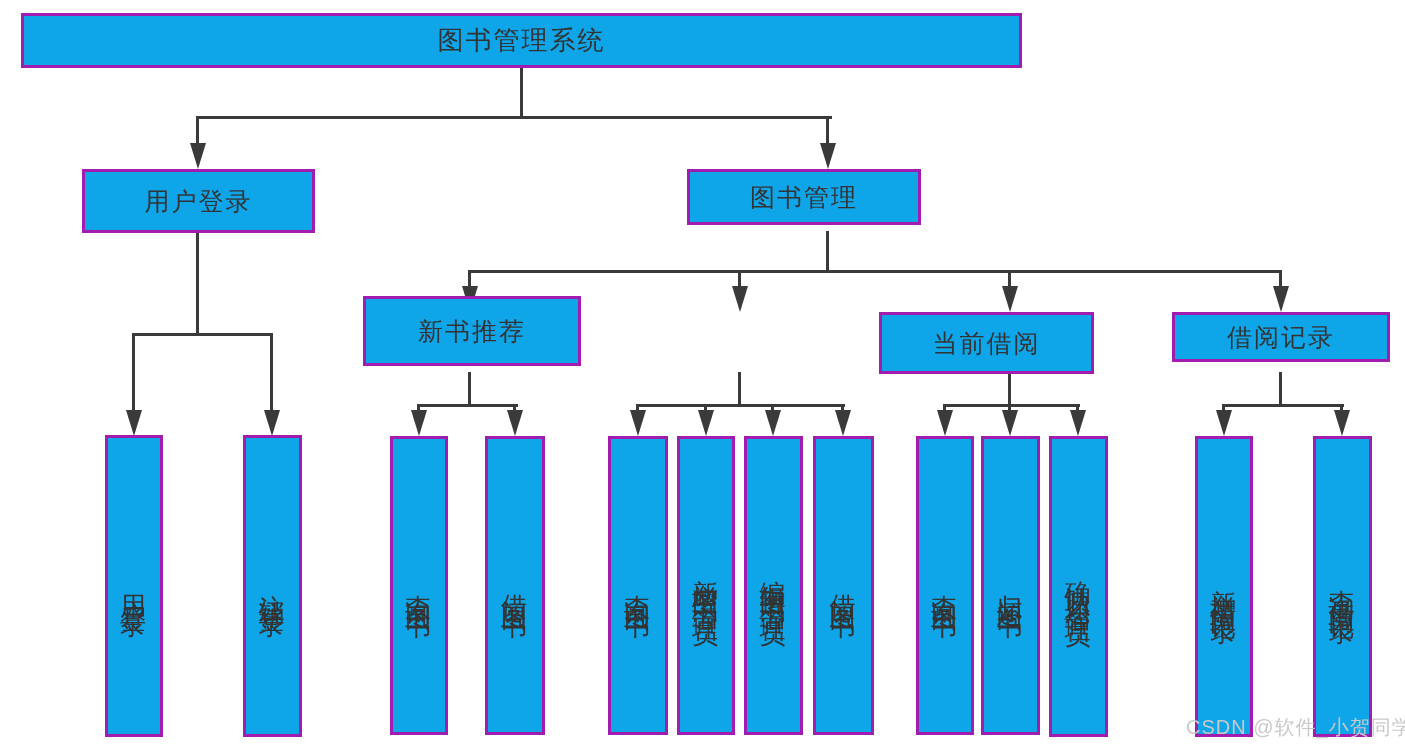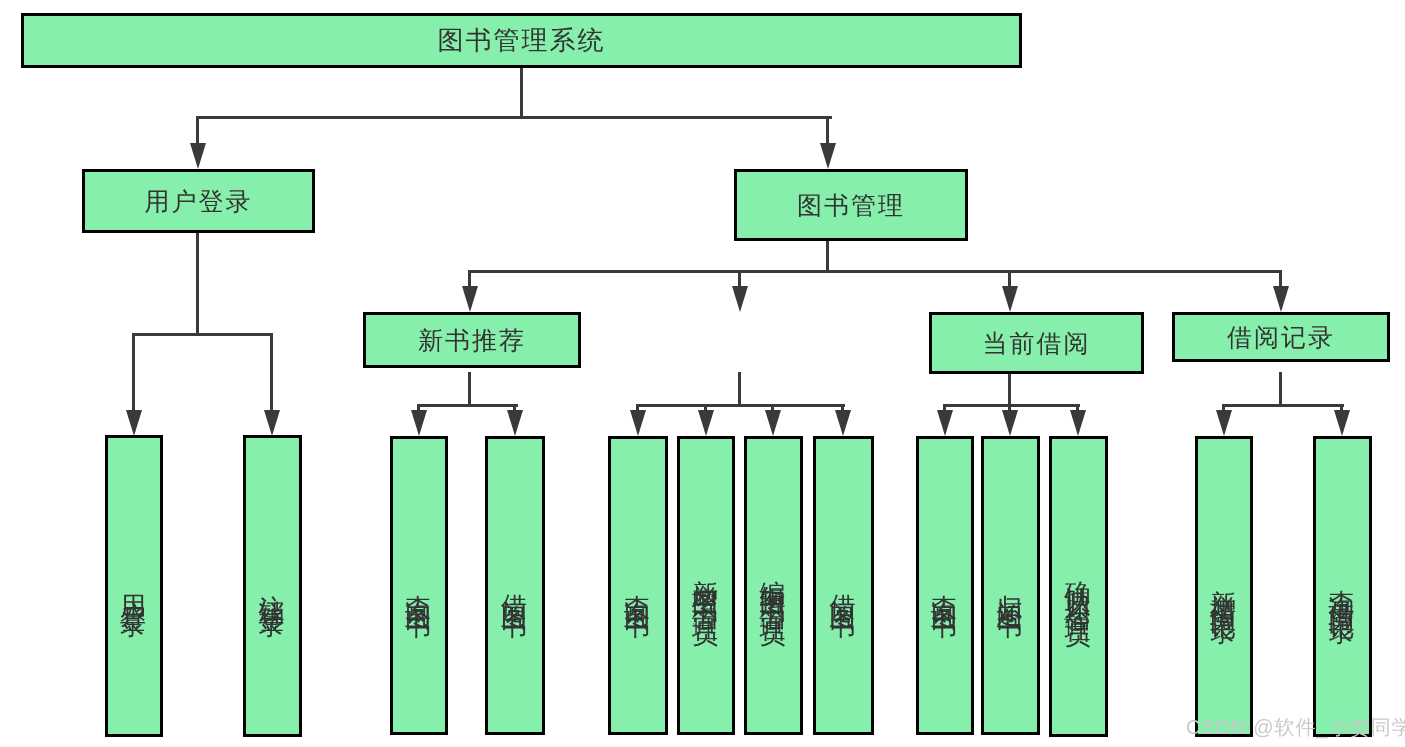--- a/index.html
+++ b/index.html
@@ -7,22 +7,22 @@
     position: relative;
     width: 1405px;
     height: 747px;
     background: #ffffff;
     font-family: "Liberation Sans", "DejaVu Sans", sans-serif;
     overflow: hidden;
   }
   .node {
     position: absolute;
     box-sizing: border-box;
-    border: 3px solid #000000;
-    background: #86efac;
+    border: 3px solid #a21caf;
+    background: #0ea5e9;
     display: flex;
     align-items: center;
     justify-content: center;
     color: #333333;
     font-size: 25px;
     letter-spacing: 2px;
     z-index: 2;
     white-space: nowrap;
   }
   .vnode {
@@ -115,24 +115,24 @@
   <div class="vline" style="left:1279px;top:372px;height:35px"></div>
   <div class="hline" style="left:1222px;top:404px;width:122px"></div>
   <div class="vline" style="left:1222px;top:404px;height:8px"></div>
   <div class="arrow" style="left:1216px;top:410px"></div>
   <div class="vline" style="left:1340px;top:404px;height:8px"></div>
   <div class="arrow" style="left:1334px;top:410px"></div>
 
   <div class="node title-node" style="left:21px;top:13px;width:1001px;height:55px">图书管理系统</div>
 
   <div class="node" style="left:82px;top:169px;width:233px;height:64px">用户登录</div>
-  <div class="node" style="left:734px;top:169px;width:234px;height:72px">图书管理</div>
+  <div class="node" style="left:687px;top:169px;width:234px;height:56px">图书管理</div>
 
-  <div class="node" style="left:363px;top:312px;width:218px;height:56px">新书推荐</div>
-  <div class="node" style="left:929px;top:312px;width:215px;height:62px">当前借阅</div>
+  <div class="node" style="left:363px;top:296px;width:218px;height:70px">新书推荐</div>
+  <div class="node" style="left:879px;top:312px;width:215px;height:62px">当前借阅</div>
   <div class="node" style="left:1172px;top:312px;width:218px;height:50px">借阅记录</div>
 
   <div class="node vnode" style="left:105px;top:435px;width:58px;height:302px">用户登录</div>
   <div class="node vnode" style="left:243px;top:435px;width:59px;height:302px">注销登录</div>
 
   <div class="node vnode" style="left:390px;top:436px;width:58px;height:299px">查询图书</div>
   <div class="node vnode" style="left:485px;top:436px;width:60px;height:299px">借阅图书</div>
 
   <div class="node vnode" style="left:608px;top:436px;width:60px;height:299px">查询图书</div>
   <div class="node vnode" style="left:677px;top:436px;width:58px;height:299px">新增图书（管理员）</div>

